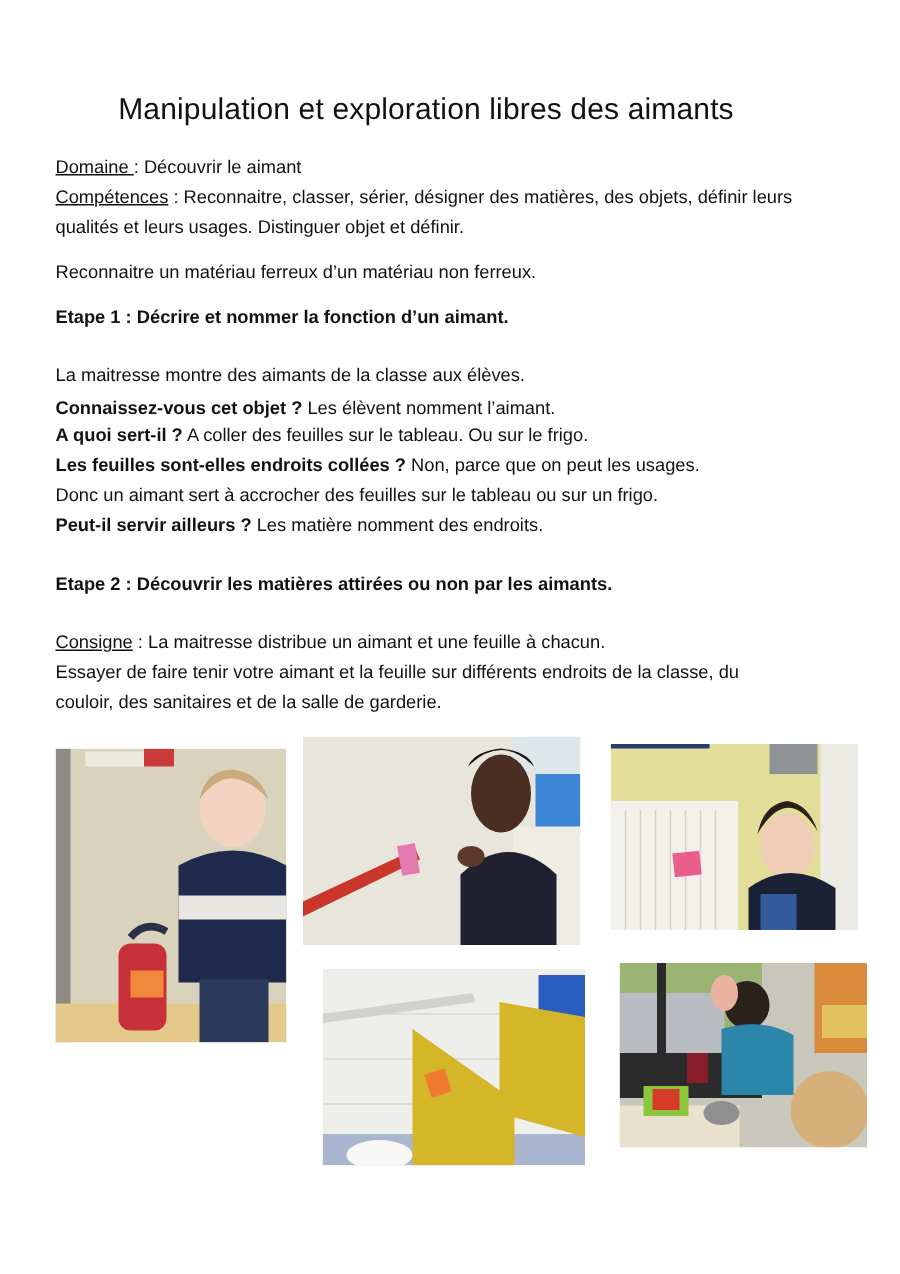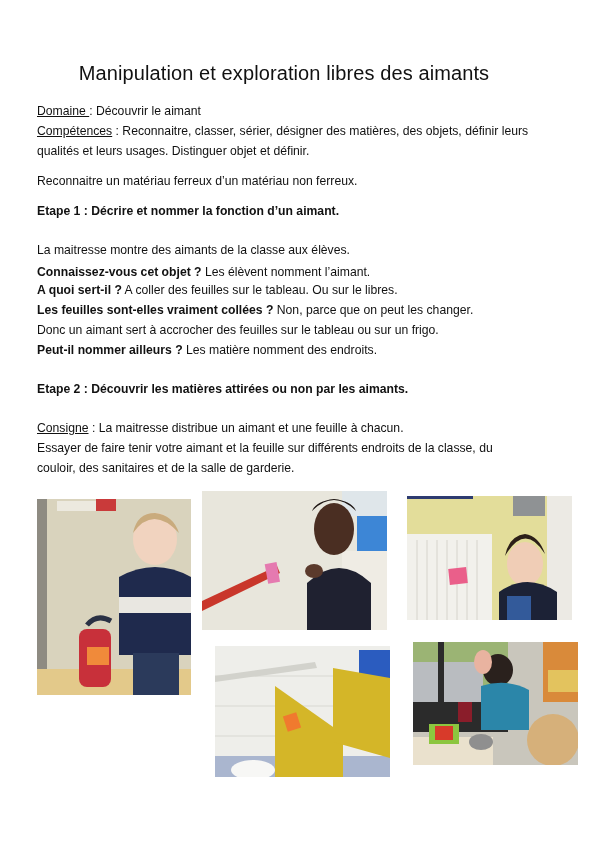--- a/index.html
+++ b/index.html
@@ -29,30 +29,30 @@
   <div class="line" style="top:143px">qualités et leurs usages. Distinguer objet et définir.</div>
   <div class="line" style="top:173px">Reconnaitre un matériau ferreux d’un matériau non ferreux.</div>
 
   <div class="line b" style="top:203px">Etape 1 : Décrire et nommer la fonction d’un aimant.</div>
 
   <div class="line" style="top:242px">La maitresse montre des aimants de la classe aux élèves.</div>
   <div class="line" style="top:264px">
     <span class="b"> Connaissez-vous cet objet ?</span><span> Les élèvent nomment l’aimant.</span>
   </div>
   <div class="line" style="top:282px">
-    <span class="b">A quoi sert-il ?</span><span> A coller des feuilles sur le tableau. Ou sur le libres.</span>
+    <span class="b">A quoi sert-il ?</span><span> A coller des feuilles sur le tableau. Ou sur le frigo.</span>
   </div>
   <div class="line" style="top:302px">
-    <span class="b">Les feuilles sont-elles vraiment collées ?</span><span> Non, parce que on peut les changer.</span>
+    <span class="b">Les feuilles sont-elles endroits collées ?</span><span> Non, parce que on peut les usages.</span>
   </div>
   <div class="line" style="top:322px">
     <span class="b"></span><span>Donc un aimant sert à accrocher des feuilles sur le tableau ou sur un frigo.</span>
   </div>
   <div class="line" style="top:342px">
-    <span class="b">Peut-il nommer ailleurs ?</span><span> Les matière nomment des endroits.</span>
+    <span class="b">Peut-il servir ailleurs ?</span><span> Les matière nomment des endroits.</span>
   </div>
 
   <div class="line b" style="top:381px">Etape 2 : Découvrir les matières attirées ou non par les aimants.</div>
 
   <div class="line" style="top:420px">
     <span class="u">Consigne</span><span> : La maitresse distribue un aimant et une feuille à chacun.</span>
   </div>
   <div class="line" style="top:440px">Essayer de faire tenir votre aimant et la feuille sur différents endroits de la classe, du</div>
   <div class="line" style="top:460px">couloir, des sanitaires et de la salle de garderie.</div>
 

